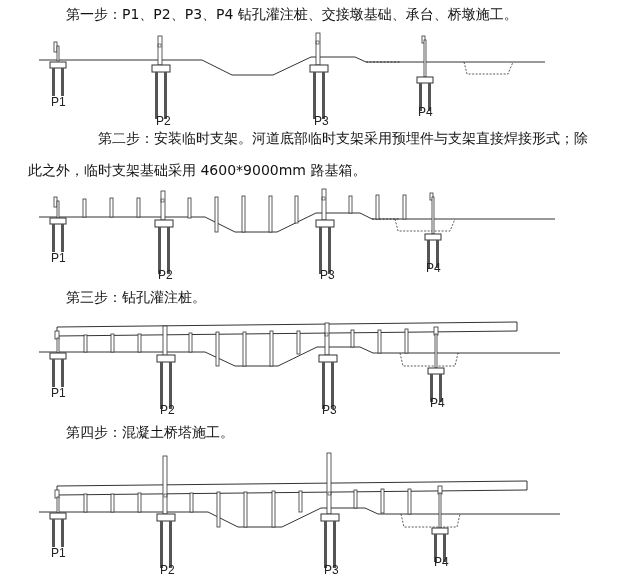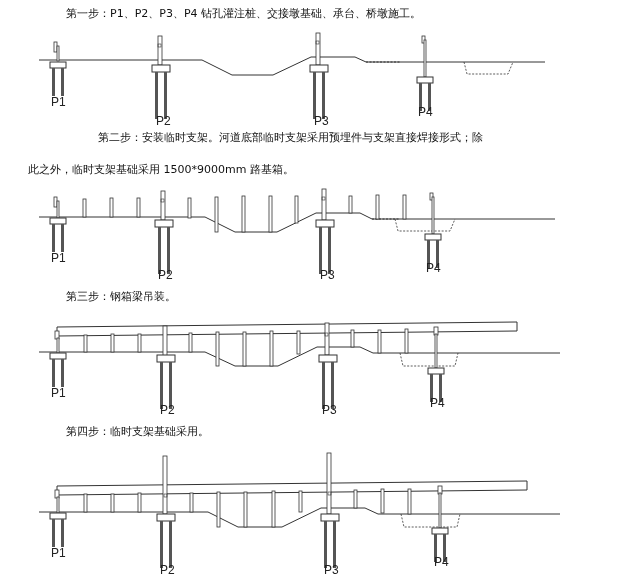--- a/index.html
+++ b/index.html
@@ -1,28 +1,28 @@
 <!DOCTYPE html>
 <html><head>
 <meta charset="utf-8">
 <style>
   html, body { margin: 0; padding: 0; background: #ffffff; }
   body { width: 625px; height: 585px; position: relative; overflow: hidden; font-family: "DejaVu Sans", sans-serif; color: #000; }
-  .caption { position: absolute; font-size: 11px; line-height: 16px; white-space: nowrap; color: #111; }
+  .caption { position: absolute; font-size: 14px; line-height: 16px; white-space: nowrap; color: #111; }
   svg.diagram { position: absolute; left: 0; top: 0; }
   .lbl { font-family: "Liberation Sans", sans-serif; font-size: 12px; fill: #222; }
 </style>
 </head>
 <body>
 
 <div class="caption" style="left:66px; top:6px;">第一步：P1、P2、P3、P4 钻孔灌注桩、交接墩基础、承台、桥墩施工。</div>
 <div class="caption" style="left:66px; top:130px;margin-left:32px;">第二步：安装临时支架。河道底部临时支架采用预埋件与支架直接焊接形式；除</div>
-<div class="caption" style="left:28px; top:162px;">此之外，临时支架基础采用 1500*9000mm 路基箱。</div>
-<div class="caption" style="left:66px; top:289px;">第三步：钢箱梁吊装。</div>
-<div class="caption" style="left:66px; top:424px;">第四步：临时支架基础采用。</div>
+<div class="caption" style="left:28px; top:162px;">此之外，临时支架基础采用 4600*9000mm 路基箱。</div>
+<div class="caption" style="left:66px; top:289px;">第三步：钻孔灌注桩。</div>
+<div class="caption" style="left:66px; top:424px;">第四步：混凝土桥塔施工。</div>
 
 <svg class="diagram" width="625" height="585" viewBox="0 0 625 585" xmlns="http://www.w3.org/2000/svg">
   <defs>
 
     <g id="pile-short">
       <rect x="-6" y="0" width="3" height="28" fill="#555"></rect>
       <rect x="3" y="0" width="3" height="28" fill="#555"></rect>
     </g>
     <g id="pile-long">
       <rect x="-6" y="0" width="3" height="47" fill="#555"></rect>

